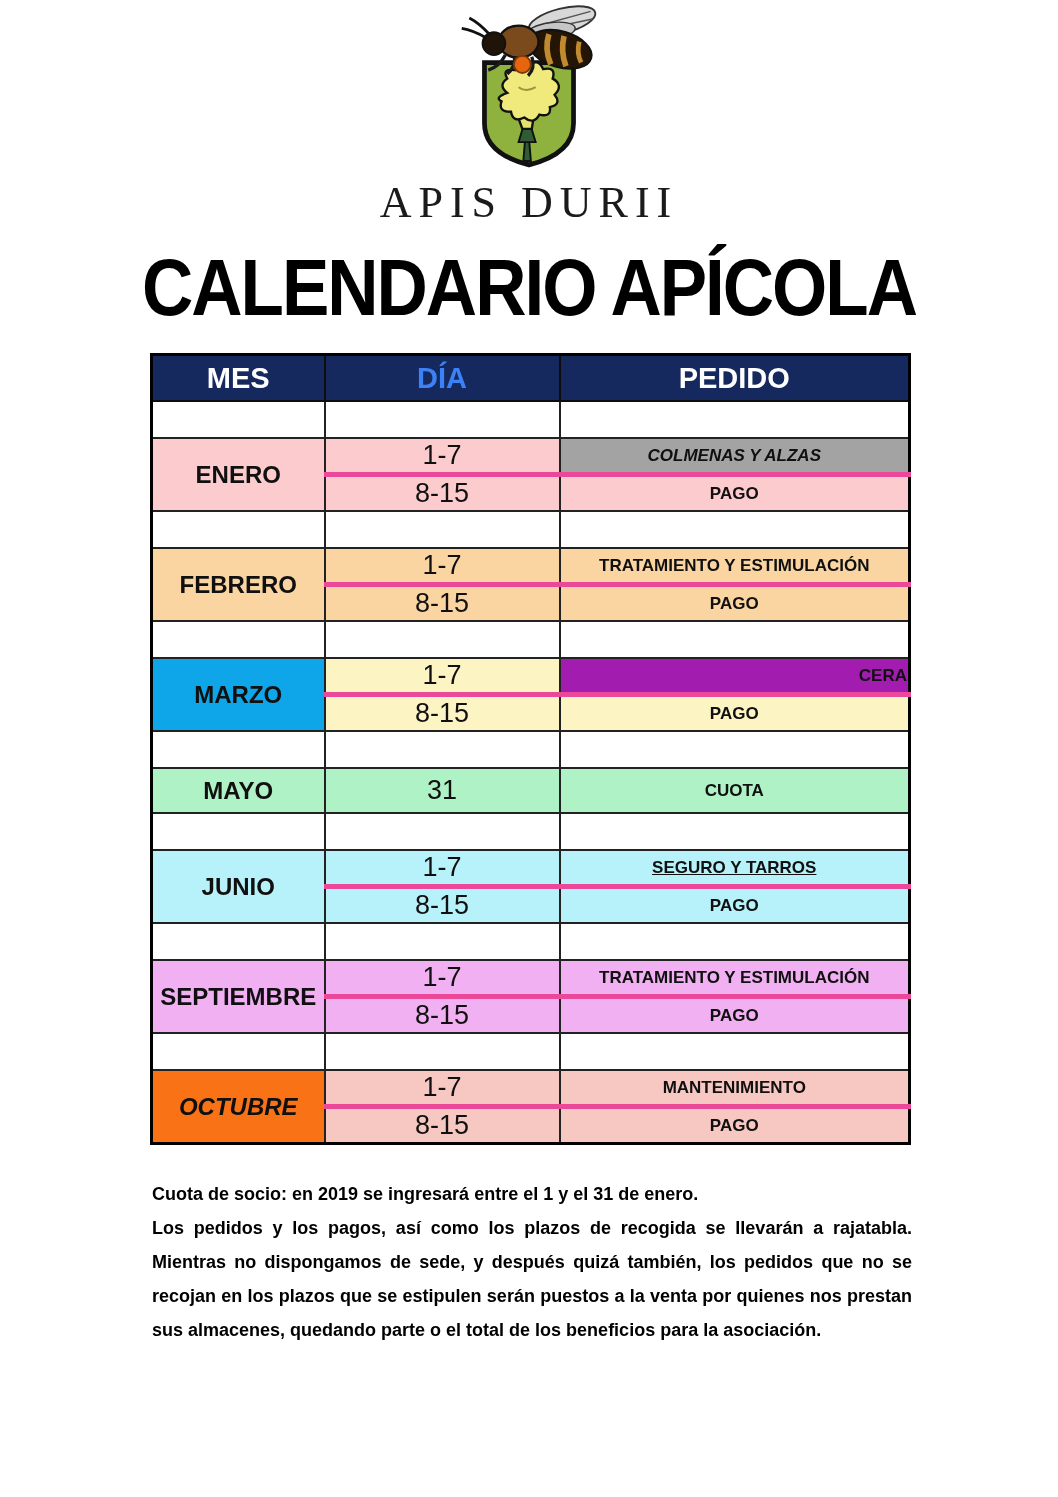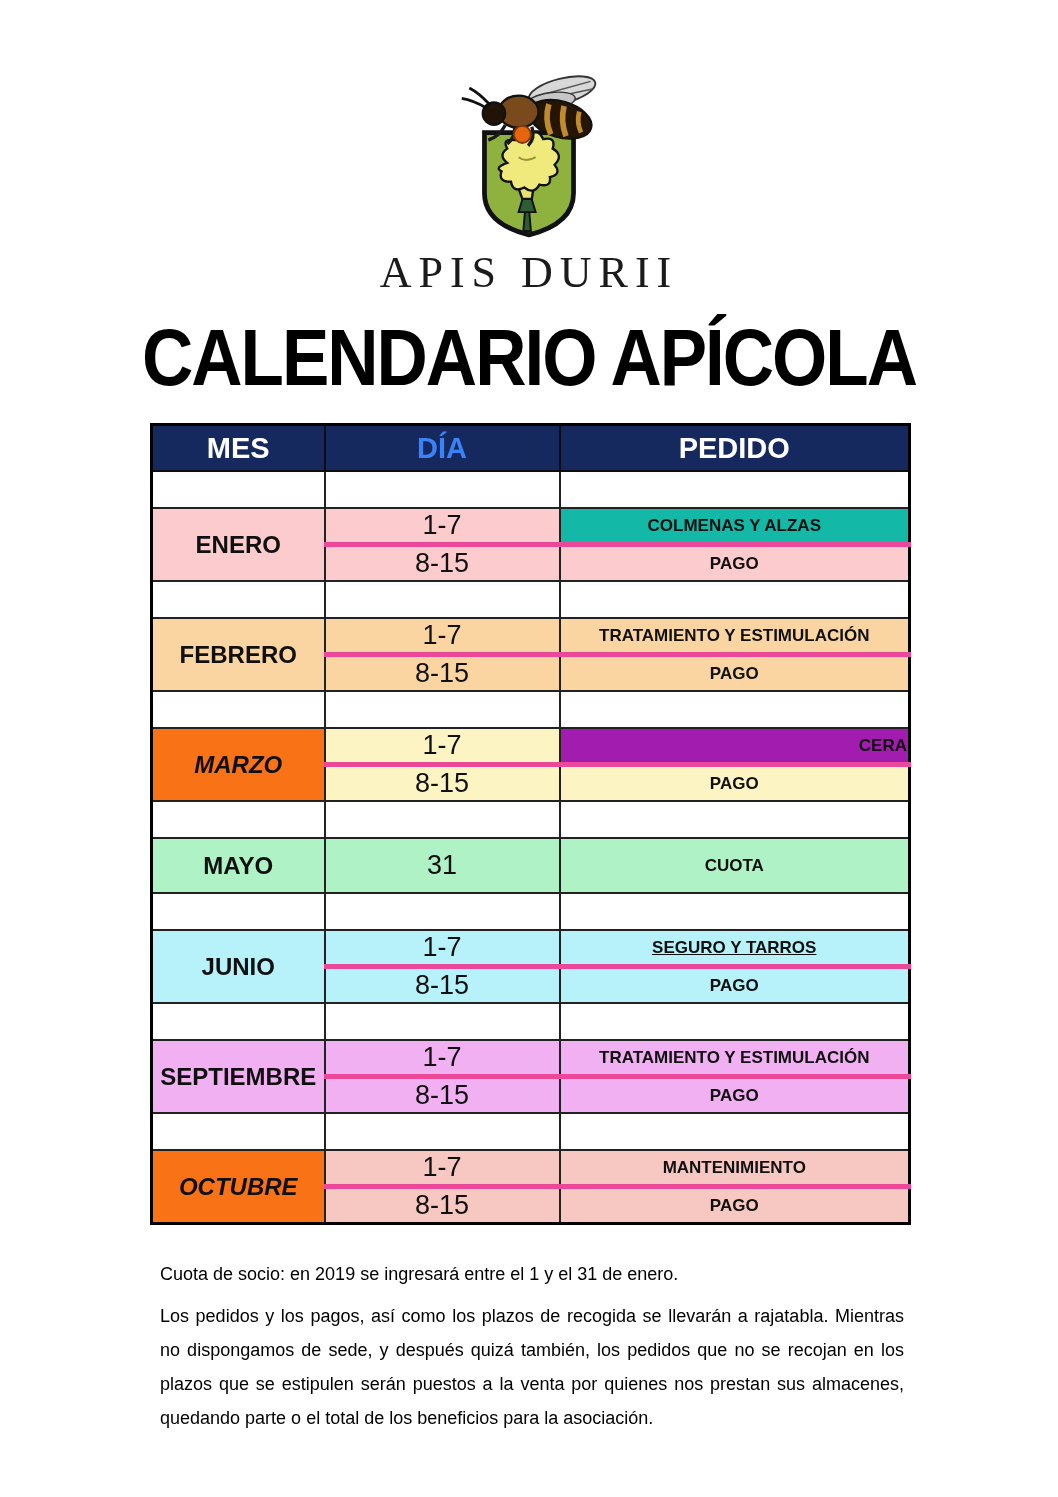--- a/index.html
+++ b/index.html
@@ -1,48 +1,48 @@
 <!DOCTYPE html>
 <html><head>
 <meta charset="utf-8">
 <style>
   html,body{margin:0;padding:0;background:#ffffff;}
   body{width:1058px;height:1497px;font-family:"Liberation Sans",sans-serif;overflow:hidden;}
   .page{position:relative;width:1058px;height:1497px;background:#fff;}
 
   
-  .brand{padding-top:70px;text-align:center;}
+  .brand{text-align:center;}
   .brand svg{display:block;margin:0 auto;}
   .org-name{font-family:"Liberation Serif",serif;font-size:44px;letter-spacing:7px;
             color:#1b1b1b;margin-top:0px;line-height:1.05;}
   .org-subtitle{font-size:15px;letter-spacing:1.3px;color:#3a3a3a;margin-top:7px;font-weight:400;}
 
   
   .doc-title{margin:26px 0 0;text-align:center;color:#000;font-size:71px;font-weight:800;
              letter-spacing:-2px;transform:scale(1.0,1.12);transform-origin:center;line-height:1;}
 
   
   table.calendar{border-collapse:collapse;table-layout:fixed;width:758px;margin:30px 0 0 150px;
                  border:3px solid #000;}
   table.calendar th{color:#fff;font-size:29px;font-weight:bold;height:42px;
                     border:2px solid #0d0d0d;letter-spacing:0px;}
   table.calendar td{border:2px solid #222;text-align:center;vertical-align:middle;
                     overflow:hidden;white-space:nowrap;}
   tr.spacer-row td{height:33px;background:#fff;}
   tr.day-row{height:35px;}
-  tr.single-row{height:55px;}
+  tr.single-row{height:45px;}
   td.mes{font-size:24px;font-weight:bold;color:#101010;letter-spacing:0;}
   td.dia{font-size:27px;font-weight:400;color:#101010;}
   td.pedido{font-size:17px;font-weight:bold;color:#101010;letter-spacing:0;}
   tr.block-first td.dia, tr.block-first td.pedido{border-bottom:5px solid #ec4899;}
   tr.block-last  td.dia, tr.block-last  td.pedido{border-top:1px solid #000000;}
 
   
   .notes{margin:32px 0 0 152px;width:760px;color:#000;}
-  .notes p{margin:8px;font-size:18px;font-weight:normal;line-height:34px;letter-spacing:0;}
+  .notes p{margin:0;font-size:18px;font-weight:bold;line-height:34px;letter-spacing:0;}
   .notes p.justified{text-align:justify;}
 </style>
 </head>
 <body>
 
 <div class="page">
 
   <div class="brand">
     <svg width="230" height="180" viewBox="0 0 230 190" aria-hidden="true">
 
@@ -99,21 +99,21 @@
     </thead>
     <tbody id="calendar-body">
         <tr class="spacer-row">
           <td></td>
           <td></td>
           <td></td>
         </tr>
         <tr class="day-row block-first">
           <td rowspan="2" class="mes" style="background: rgb(251, 203, 206);">ENERO</td>
           <td class="dia" style="background: rgb(251, 203, 206);">1-7</td>
-          <td class="pedido" style="background: #14b8a6;">COLMENAS Y ALZAS</td>
+          <td class="pedido" style="background: #a3a3a3; font-style: italic;">COLMENAS Y ALZAS</td>
         </tr>
         <tr class="day-row block-last">
           <td class="dia" style="background: rgb(251, 203, 206);">8-15</td>
           <td class="pedido" style="background: rgb(251, 203, 206);">PAGO</td>
         </tr>
         <tr class="spacer-row">
           <td></td>
           <td></td>
           <td></td>
         </tr>
@@ -125,21 +125,21 @@
         <tr class="day-row block-last">
           <td class="dia" style="background: rgb(251, 213, 161);">8-15</td>
           <td class="pedido" style="background: rgb(251, 213, 161);">PAGO</td>
         </tr>
         <tr class="spacer-row">
           <td></td>
           <td></td>
           <td></td>
         </tr>
         <tr class="day-row block-first">
-          <td rowspan="2" class="mes" style="background: #f97316; font-style: italic;">MARZO</td>
+          <td rowspan="2" class="mes" style="background: #0ea5e9;">MARZO</td>
           <td class="dia" style="background: rgb(253, 244, 196);">1-7</td>
           <td class="pedido" style="background: #a21caf; text-align: right;">CERA</td>
         </tr>
         <tr class="day-row block-last">
           <td class="dia" style="background: rgb(253, 244, 196);">8-15</td>
           <td class="pedido" style="background: rgb(253, 244, 196);">PAGO</td>
         </tr>
         <tr class="spacer-row">
           <td></td>
           <td></td>

